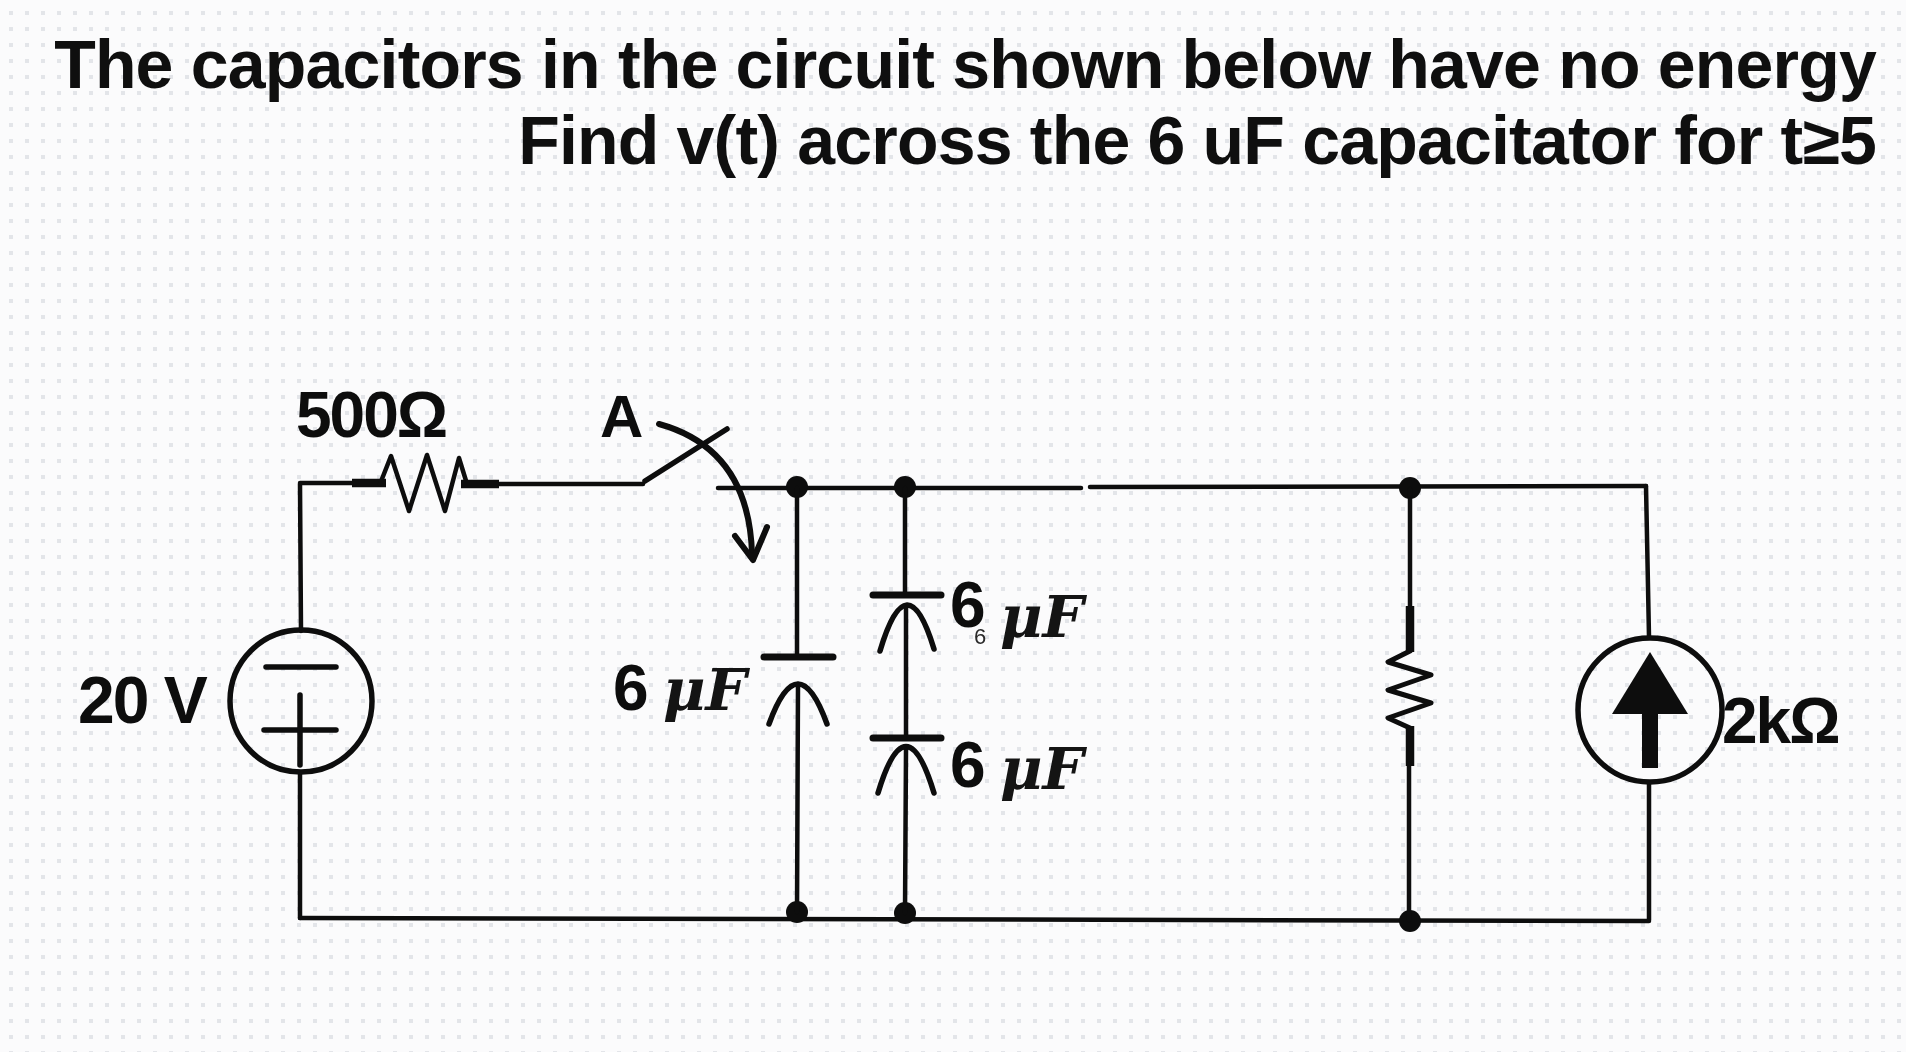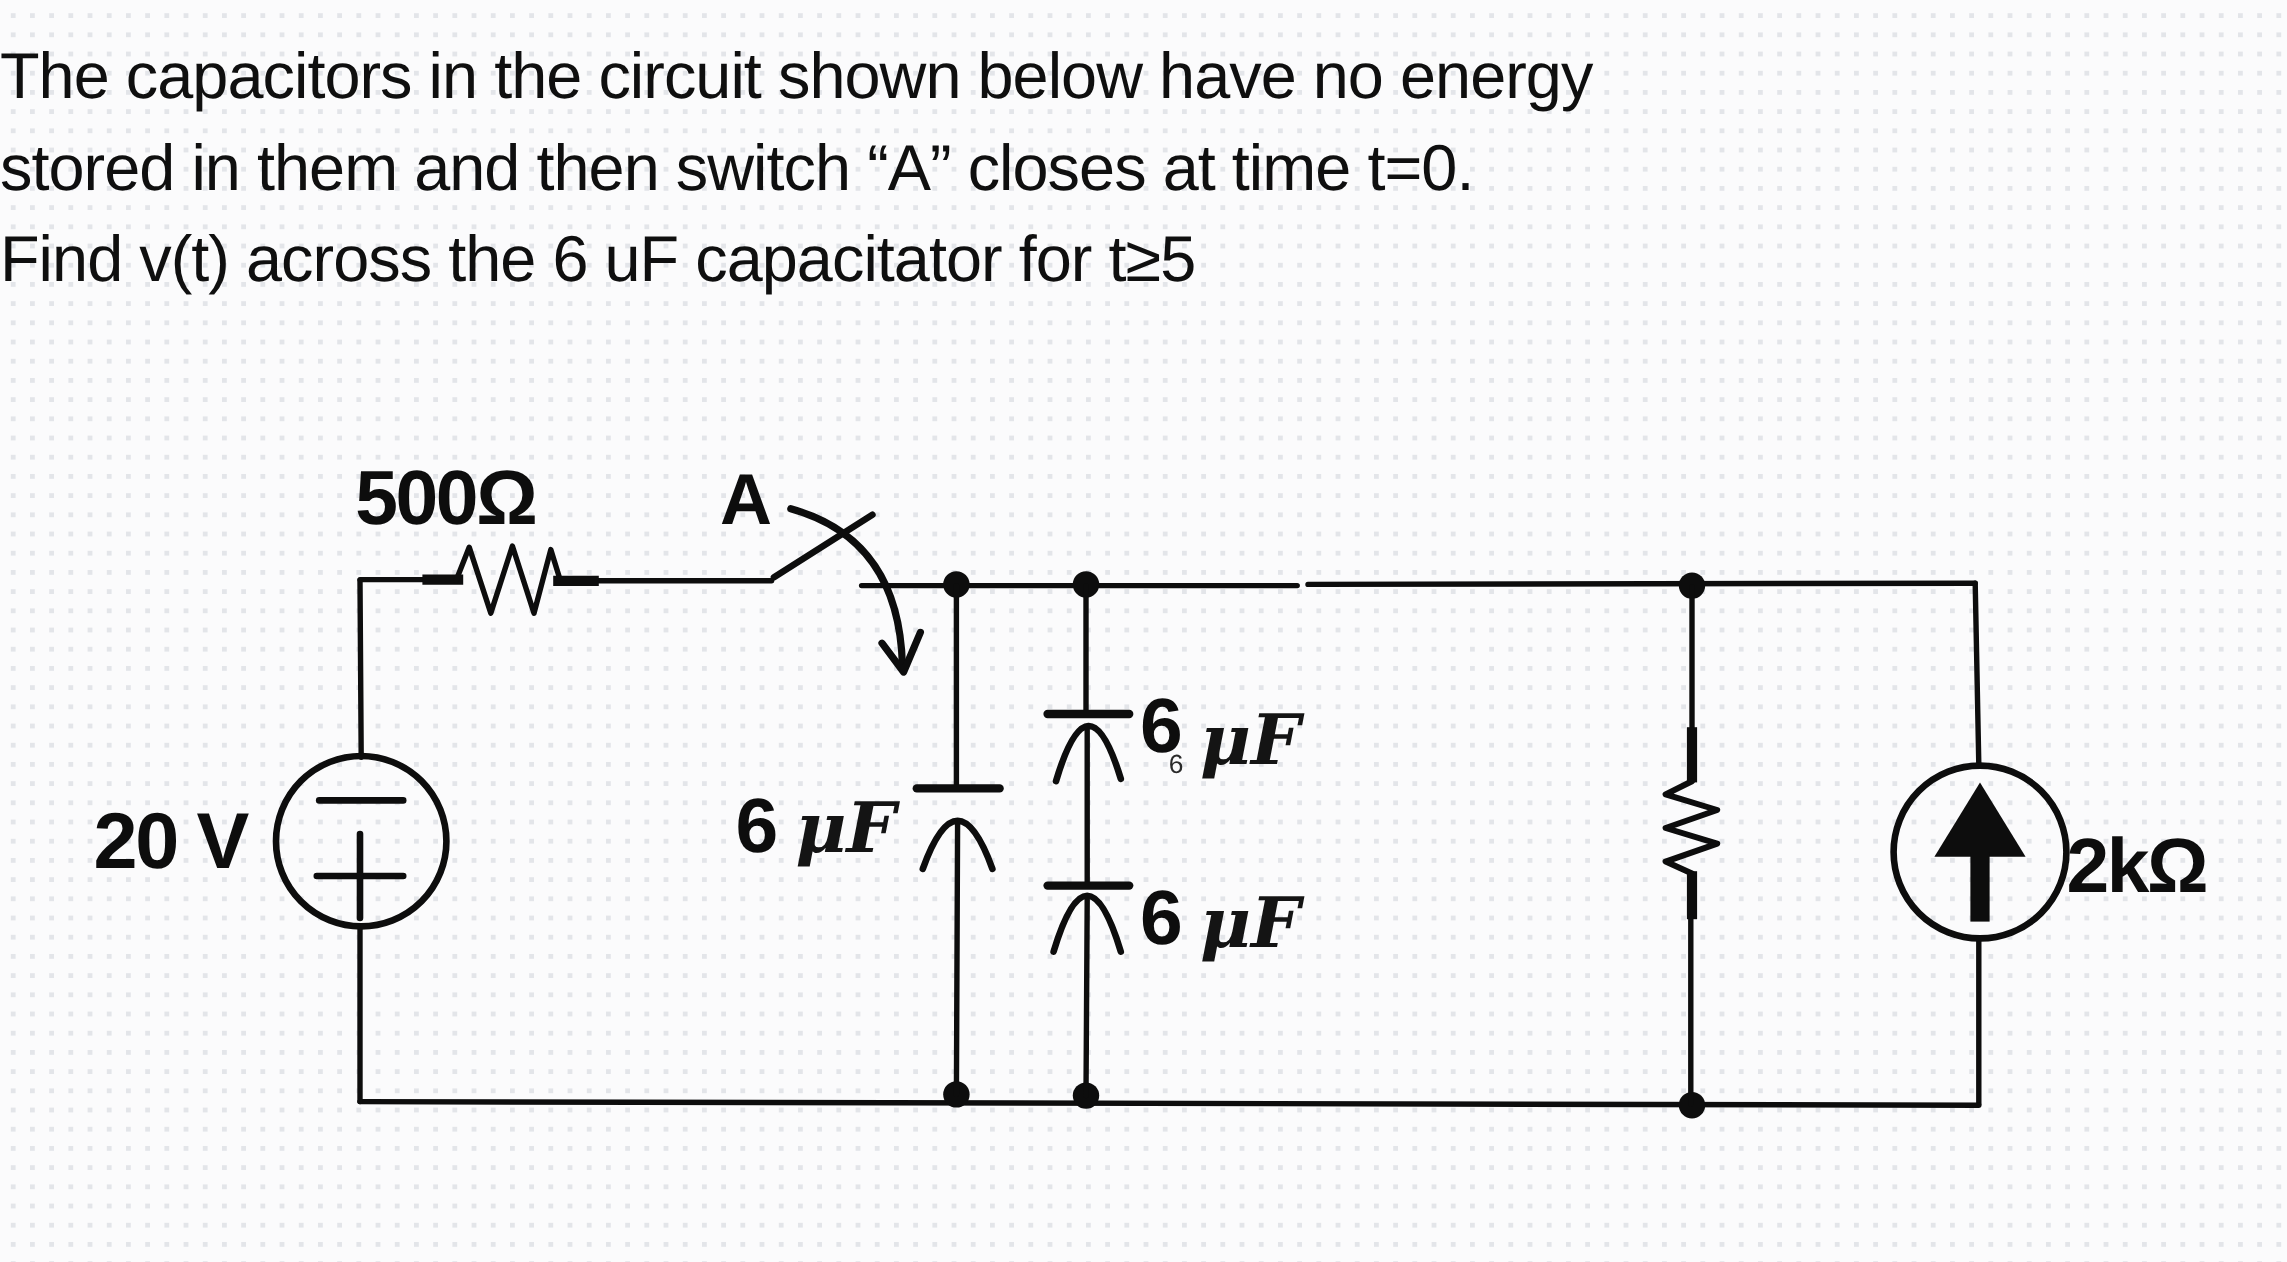--- a/index.html
+++ b/index.html
@@ -17,24 +17,24 @@
     background-color: #fbfbfc;
     background-image: conic-gradient(at 4px 4px, rgba(0,0,0,0) 75%, #e3e5e9 0);
     background-size: 16px 16px;
     background-position: 9px 11px;
   }
   .title-block {
     position: absolute;
     top: 26px;
     left: 0;
     width: 1876px;
-    text-align: left;
+    text-align: right;
     color: #0f0f0f;
-    font-weight: 400;
-    font-size: 54px;
+    font-weight: 700;
+    font-size: 68px;
     line-height: 76px;
     letter-spacing: -0.8px;
   }
   svg.circuit {
     position: absolute;
     left: 0;
     top: 0;
     width: 1906px;
     height: 1052px;
   }
@@ -92,21 +92,20 @@
     fill: #2a2a2a;
   }
 </style>
 </head>
 <body>
 
 <div class="canvas">
 
   <div class="title-block">
     <div>The capacitors in the circuit shown below have no energy</div>
-    <div>stored in them and then switch “A” closes at time t=0.</div>
     <div>Find v(t) across the 6 uF capacitator for t≥5</div>
   </div>
 
   <svg class="circuit" viewBox="0 0 1906 1052">
 
     <line class="wire" x1="301" y1="631" x2="300" y2="484"></line>
     <line class="wire" x1="300" y1="483" x2="381" y2="483"></line>
     <line class="wire" x1="467" y1="484" x2="643" y2="484"></line>
     <line class="wire" x1="718" y1="488" x2="1081" y2="488"></line>
     <line class="wire" x1="1090" y1="487" x2="1646" y2="486"></line>

